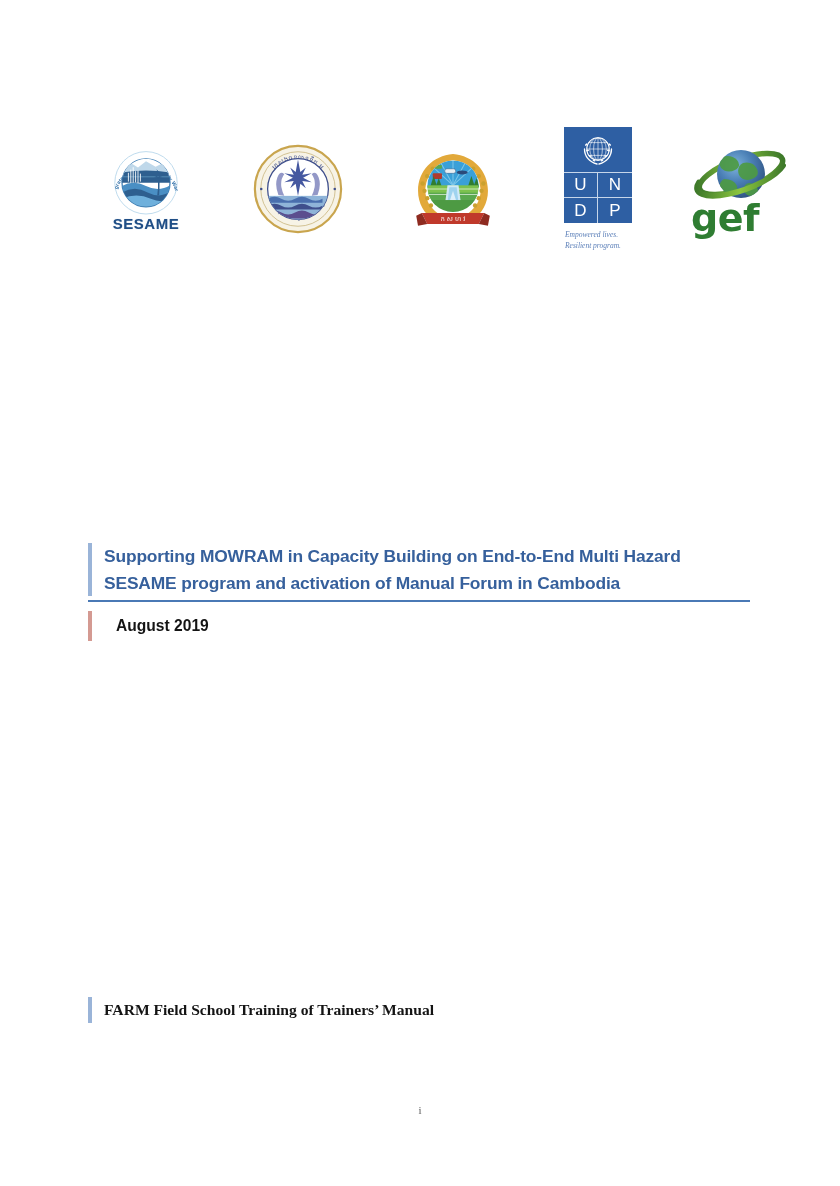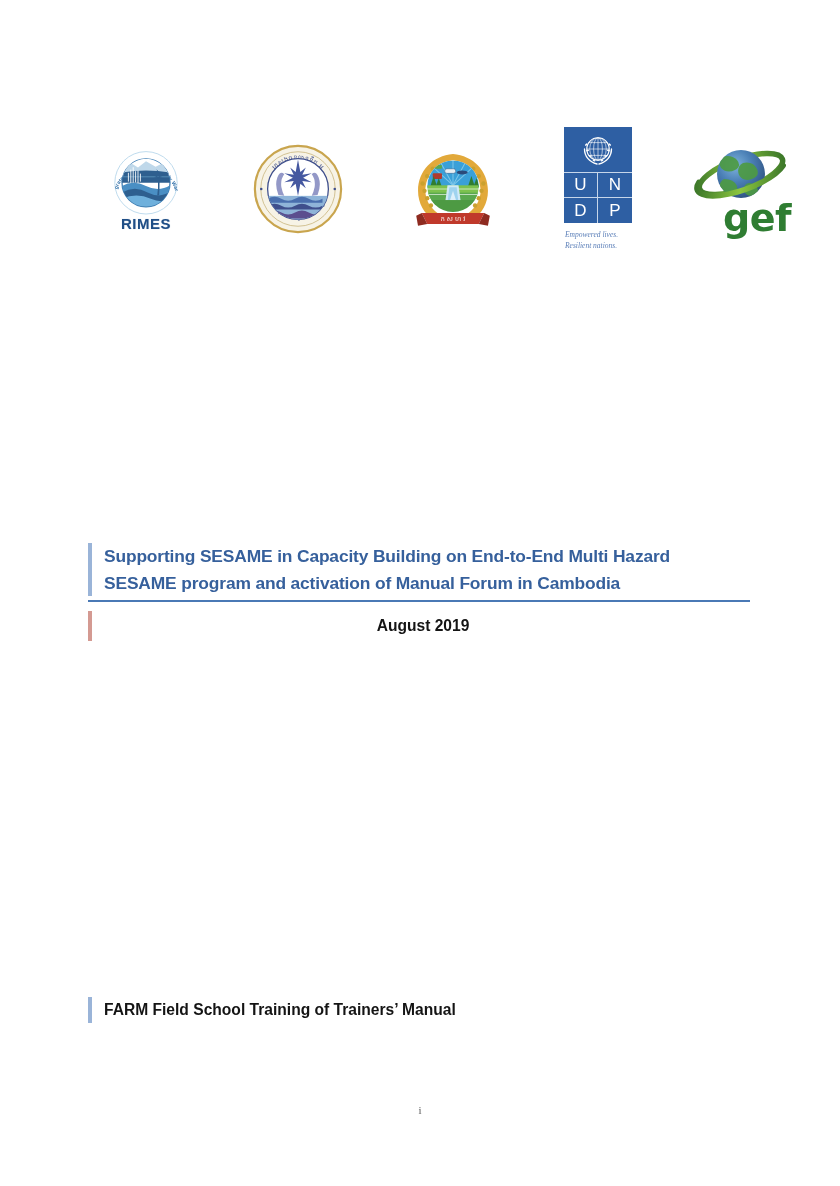--- a/index.html
+++ b/index.html
@@ -115,21 +115,21 @@
 
   
   .gef-wrap { width: 100px; }
   .gef-mark { display: block; width: 100px; height: 64px; }
   .gef-word {
     font-family: "DejaVu Sans", sans-serif;
     font-weight: bold;
     font-size: 38px;
     line-height: 0.9;
     color: #2f7d32;
-    text-align: right;
+    text-align: left;
     margin-top: -6px;
     letter-spacing: -0.5px;
   }
 
   
   .title-block {
     position: absolute;
     left: 88px;
     top: 543px;
     width: 662px;
@@ -165,44 +165,43 @@
     margin-top: 4px;
   }
   .date-row {
     display: flex;
     align-items: stretch;
     margin-top: 9px;
     height: 30px;
   }
   .date-text {
     flex: 1 1 auto;
-    padding-left: 4px;
+    padding-left: 24px;
     color: #141414;
     font-family: "Liberation Sans", sans-serif;
     font-weight: bold;
     font-size: 15.6px;
     line-height: 30px;
-    text-align: center;
   }
 
   
   .subtitle-block {
     position: absolute;
     left: 88px;
     top: 997px;
     width: 600px;
     display: flex;
     align-items: stretch;
     height: 26px;
   }
   .subtitle-text {
     flex: 1 1 auto;
     padding-left: 12px;
     color: #141414;
-    font-family: Liberation Sans, sans-serif;
+    font-family: Liberation Serif, serif;
     font-weight: bold;
     font-size: 15.6px;
     line-height: 26px;
   }
 
   
   .footer {
     position: absolute;
     left: 0;
     top: 1104px;
@@ -266,21 +265,21 @@
             <g fill="#2e5f8f">
               <path d="M64 62 Q65.5 52 65 42 L67 42 Q67 52 66.5 62 Z"></path>
               <path d="M66 41 Q60 35 54 37 Q60 34 66 39 Z"></path>
               <path d="M66 41 Q60 40 55 44 Q60 38 66 39.5 Z"></path>
               <path d="M66 41 Q72 34 78 36 Q72 34 66.5 39 Z"></path>
               <path d="M66 41 Q73 40 77 45 Q72 39 66.5 39.5 Z"></path>
               <path d="M66 41 Q66 34 63 29 Q68 33 67.5 40 Z"></path>
             </g>
           </g>
         </svg>
-        <div class="rimes-word">RIMES</div>
+        <div class="rimes-word">SESAME</div>
       </div>
     </div>
 
     <div class="logo-slot slot-mowram">
       <svg class="mowram-mark" viewBox="0 0 100 100">
         <defs>
           <clipPath id="mowClip">
               <circle cx="50" cy="50" r="31"></circle>
             </clipPath>
           <path id="mowTop" d="M 18 52 A 32 32 0 0 1 82 52" fill="none"></path>
@@ -429,21 +428,21 @@
             </svg>
           </div>
           <div class="undp-letters">
             <span>U</span>
             <span>N</span>
             <span>D</span>
             <span>P</span>
           </div>
         </div>
         <div class="undp-tagline">Empowered lives.
-Resilient nations.</div>
+Resilient program.</div>
       </div>
     </div>
 
     <div class="logo-slot slot-gef">
       <div class="gef-wrap">
         <svg class="gef-mark" viewBox="0 0 100 64">
           <defs>
             <radialGradient id="gefGlobe" cx="38%" cy="32%" r="78%">
               <stop offset="0%" stop-color="#7fb3dd"></stop>
               <stop offset="45%" stop-color="#4a7fb5"></stop>
@@ -474,21 +473,21 @@
         <div class="gef-word">gef</div>
       </div>
     </div>
 
   </div>
 
   <div class="title-block">
     <div class="title-bar-row">
       <div class="vbar-blue"></div>
       <div class="title-text">
-        <div>Supporting SESAME in Capacity Building on End-to-End Multi Hazard</div>
+        <div>Supporting MOWRAM in Capacity Building on End-to-End Multi Hazard</div>
         <div>SESAME program and activation of Manual Forum in Cambodia</div>
       </div>
     </div>
     <div class="title-rule"></div>
     <div class="date-row">
       <div class="vbar-rose"></div>
       <div class="date-text">August 2019</div>
     </div>
   </div>
 

